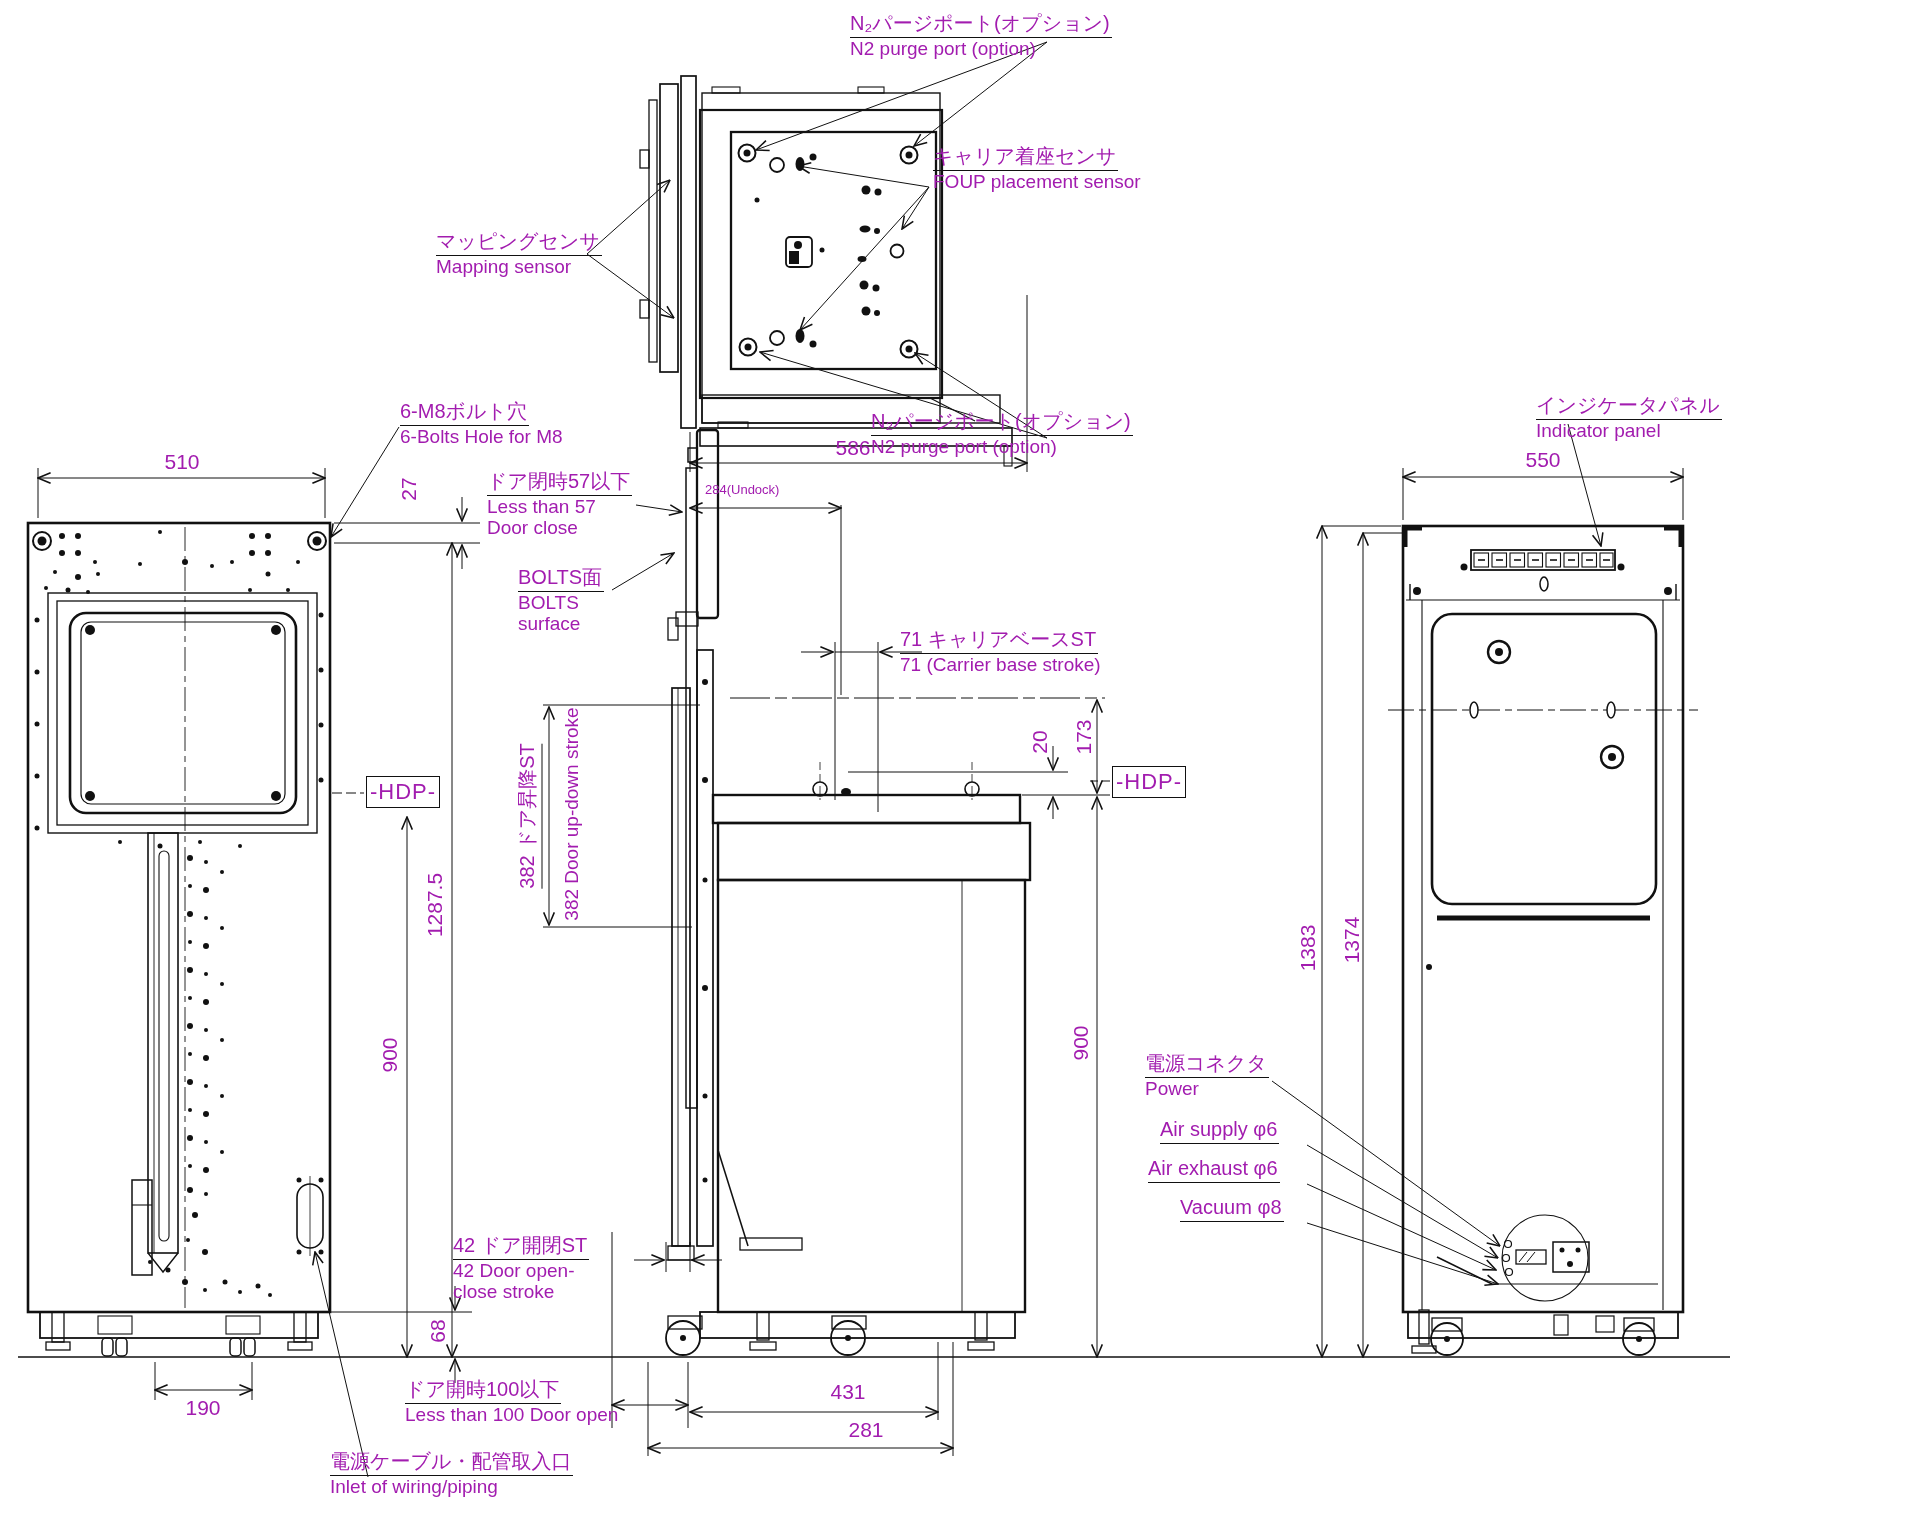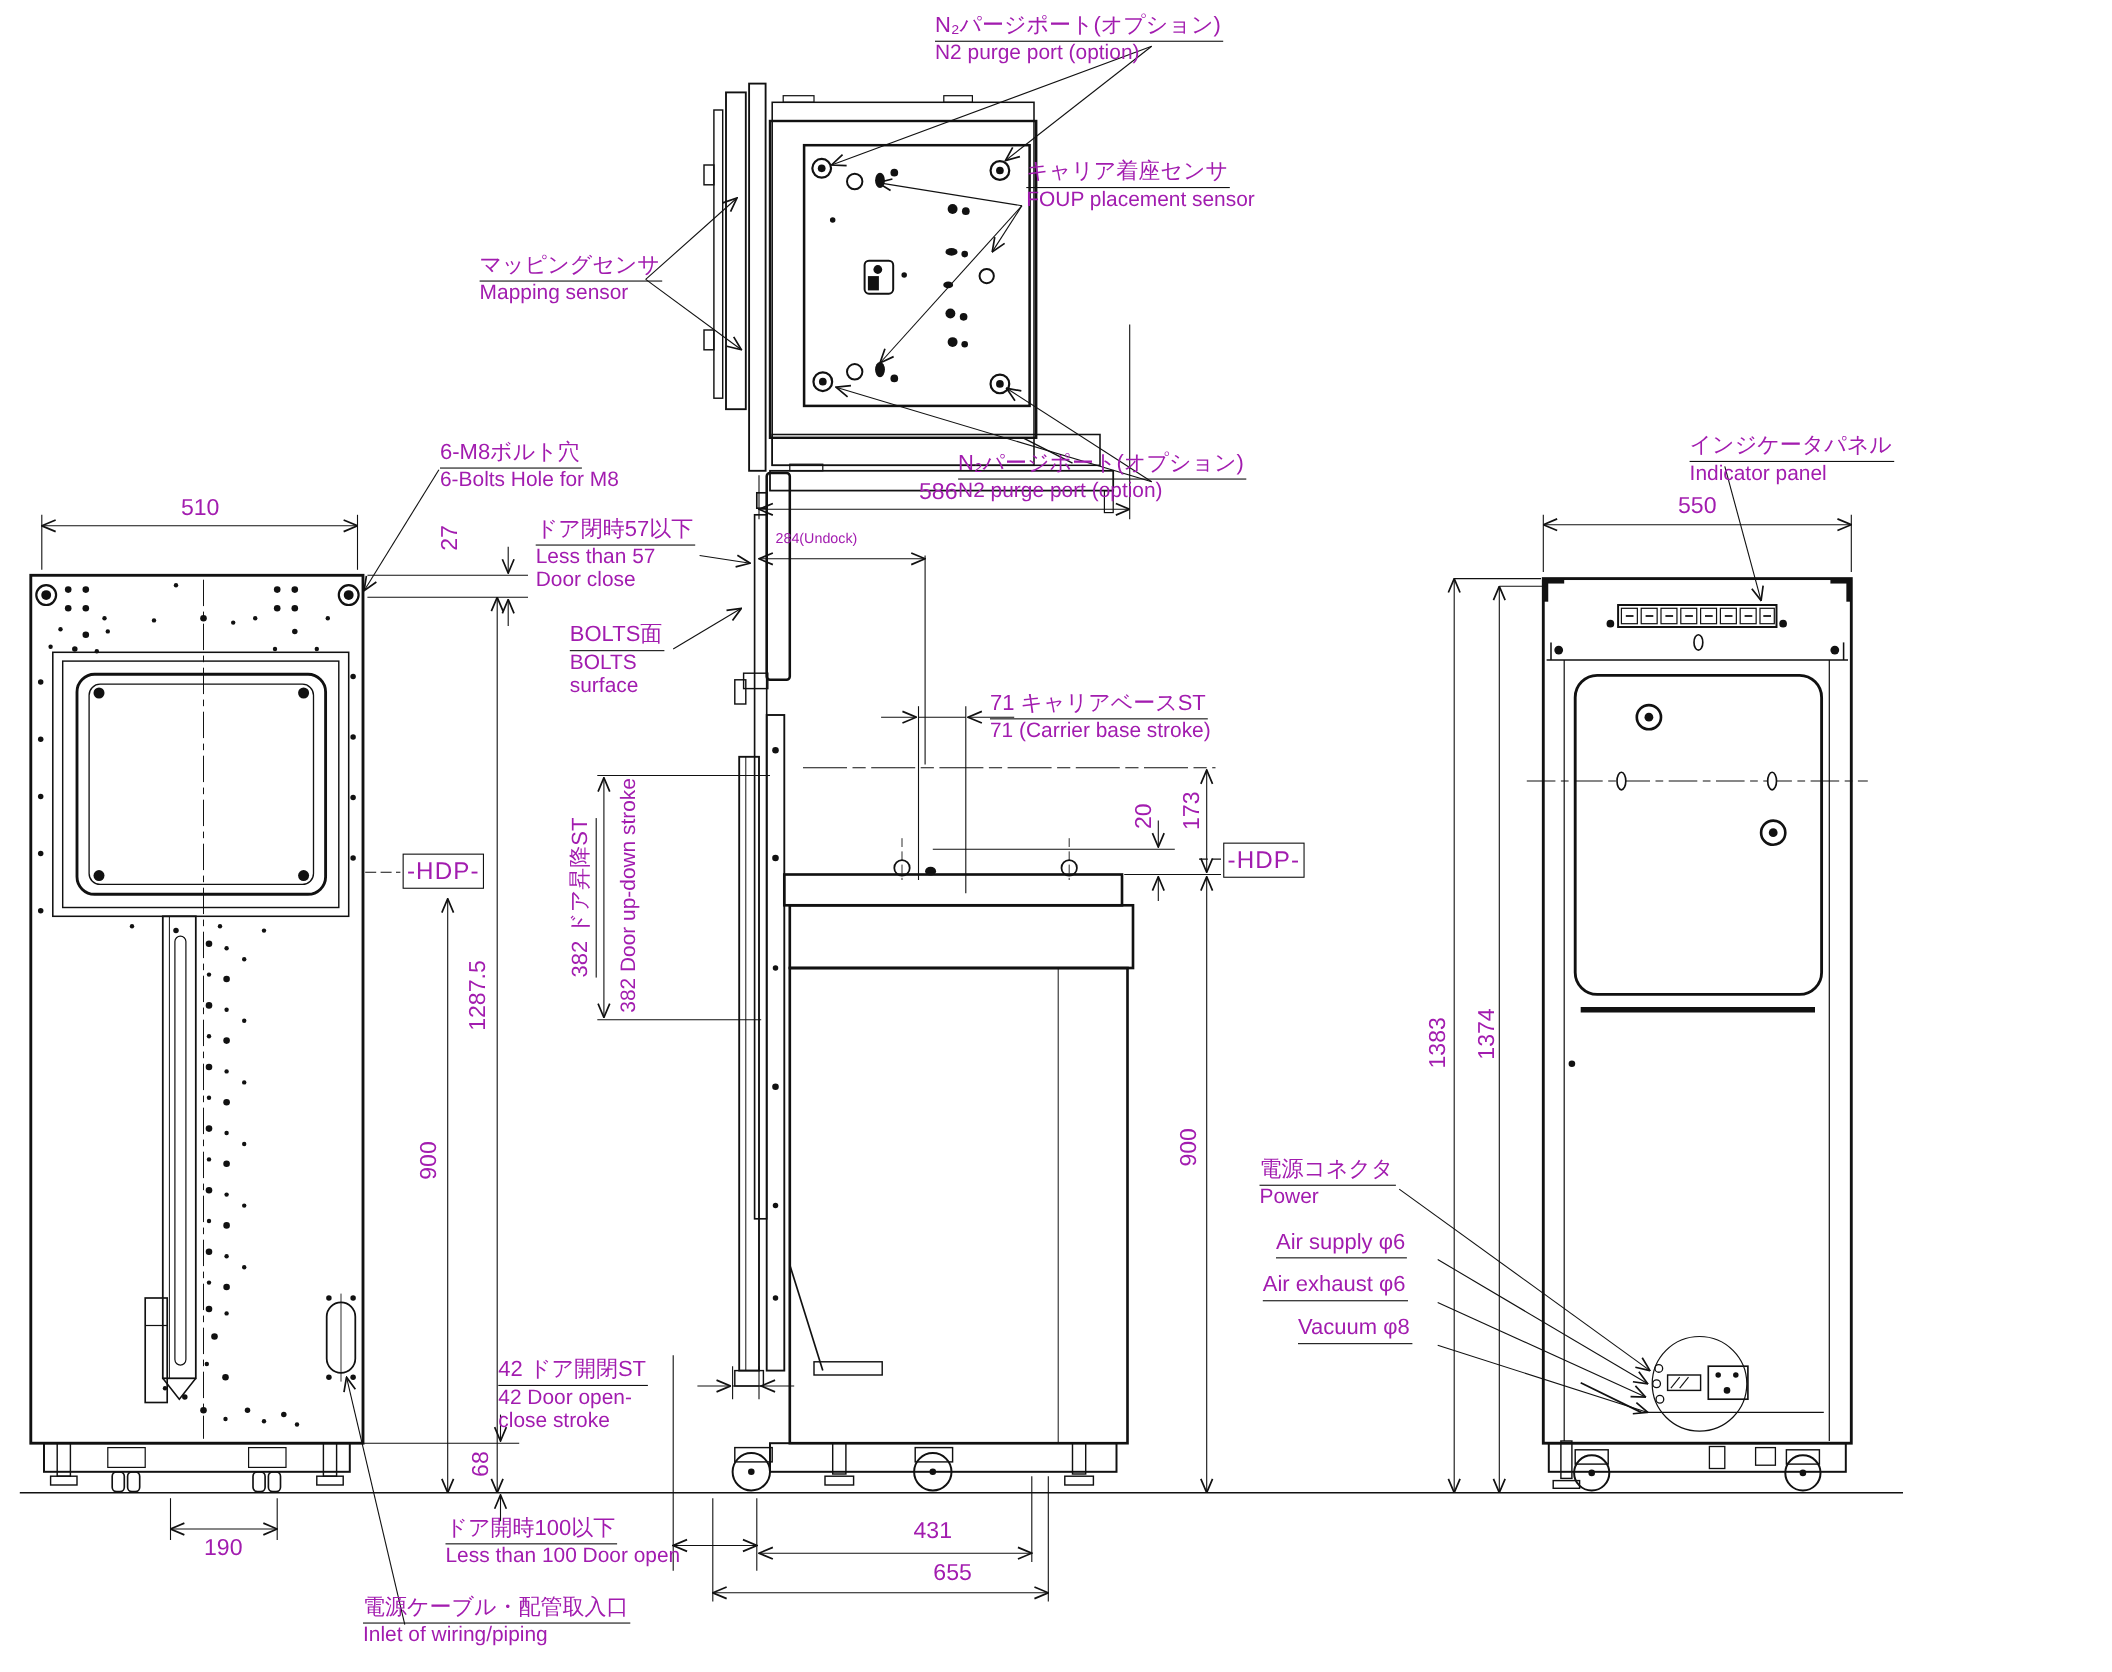--- a/index.html
+++ b/index.html
@@ -567,17 +567,17 @@
   <div class="lbl" style="left:705px;top:483px;font-size:13px">284(Undock)</div>
   <div class="hdim" style="left:1543px;top:448px">550</div>
   <div class="vlabel" style="left:435px;top:905px">1287.5</div>
   <div class="vlabel" style="left:390px;top:1055px">900</div>
   <div class="vlabel" style="left:1040px;top:742px">20</div>
   <div class="vlabel" style="left:1084px;top:737px">173</div>
   <div class="vlabel" style="left:1081px;top:1043px">900</div>
   <div class="vlabel" style="left:438px;top:1331px">68</div>
   <div class="hdim" style="left:203px;top:1396px">190</div>
   <div class="hdim" style="left:848px;top:1380px">431</div>
-  <div class="hdim" style="left:866px;top:1418px">655</div>
+  <div class="hdim" style="left:866px;top:1418px">281</div>
   <div class="vlabel" style="left:1308px;top:948px">1383</div>
   <div class="vlabel" style="left:1352px;top:940px">1374</div>
 
 </div>
 
 </body></html>

